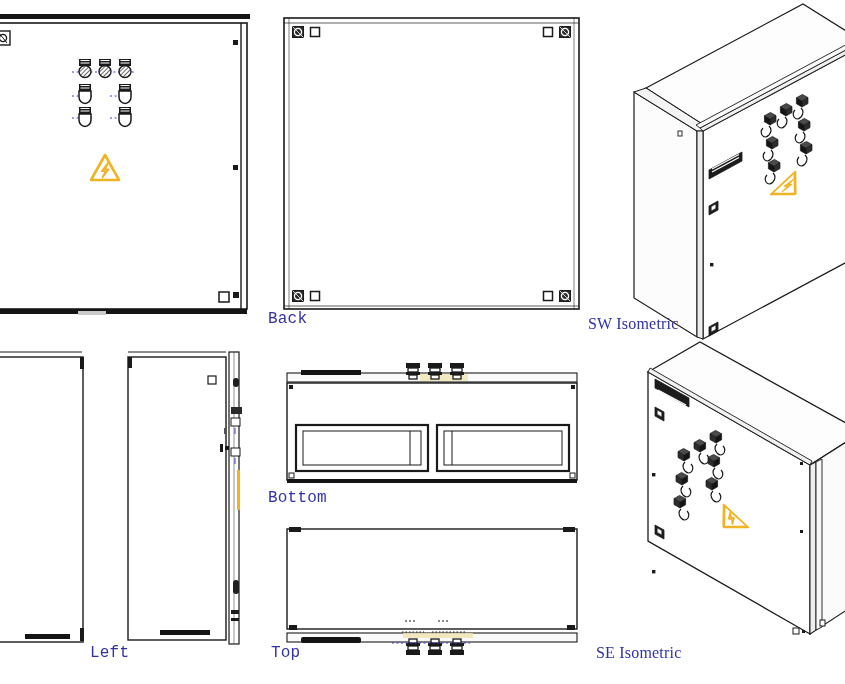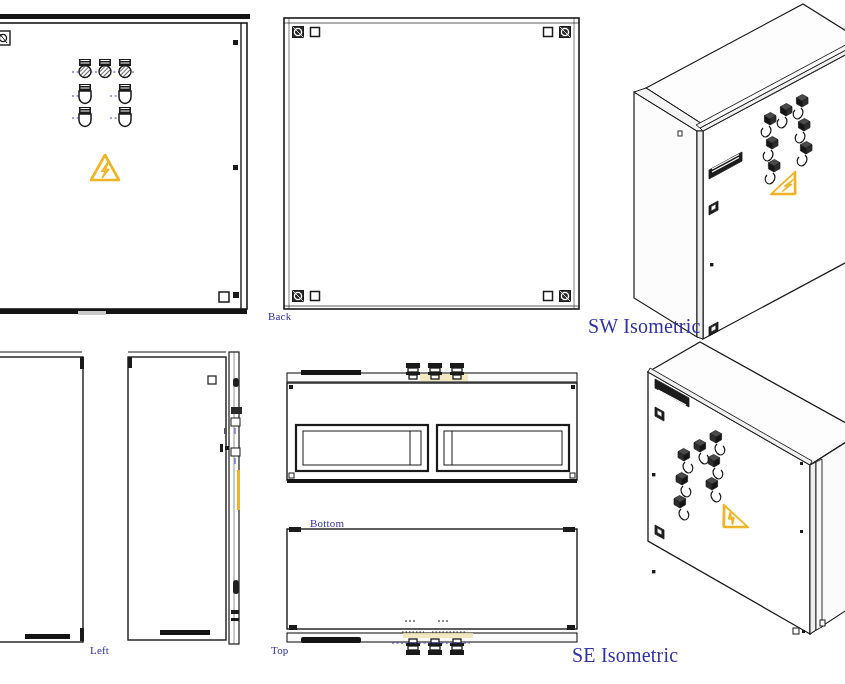--- a/index.html
+++ b/index.html
@@ -16,29 +16,29 @@
   }
   #sheet {
     position: absolute;
     left: 0; top: 0;
     width: 845px;
     height: 684px;
   }
   .view-label {
     position: absolute;
     color: #3232a8;
-    font-family: Liberation Serif, serif;
-    font-size: 11px;
+    font-family: Liberation Mono, monospace;
+    font-size: 16px;
     letter-spacing: 0.2px;
     white-space: nowrap;
     line-height: 1;
   }
   .view-label.serif {
     font-family: "Liberation Serif", serif;
-    font-size: 20px;
+    font-size: 16px;
   }
   svg { display: block; }
 </style>
 </head>
 <body>
 
 <svg id="sheet" viewBox="0 0 845 684" width="845" height="684">
   <defs>
 
     <pattern id="glandHatch" width="3" height="3" patternUnits="userSpaceOnUse" patternTransform="rotate(45)">
@@ -337,15 +337,15 @@
     <g transform="translate(731,518) matrix(1,0,0.53,1,0,0)">
       <path d="M 0 -13 L 12 9 L -12 9 Z" fill="none" stroke="#f0b323" stroke-width="2.4" stroke-linejoin="round"></path>
       <path d="M 2.8 -6 L -2.8 1 L 0.6 1 L -2 6.2 L 3.2 -0.4 L 0 -0.4 Z" fill="none" stroke="#f0b323" stroke-width="1.5" stroke-linejoin="round"></path>
     </g>
   </g>
 </svg>
 
 <div class="view-label" style="left:268px; top:311px;">Back</div>
 <div class="view-label serif" style="left:588px; top:316px;">SW Isometric</div>
 <div class="view-label" style="left:90px; top:645px;">Left</div>
-<div class="view-label" style="left:268px; top:518px;margin-left:42px;">Bottom</div>
+<div class="view-label" style="left:268px; top:490px;">Bottom</div>
 <div class="view-label" style="left:271px; top:645px;">Top</div>
-<div class="view-label serif" style="left:572px; top:645px;">SE Isometric</div>
+<div class="view-label serif" style="left:596px; top:645px;">SE Isometric</div>
 
 </body></html>

